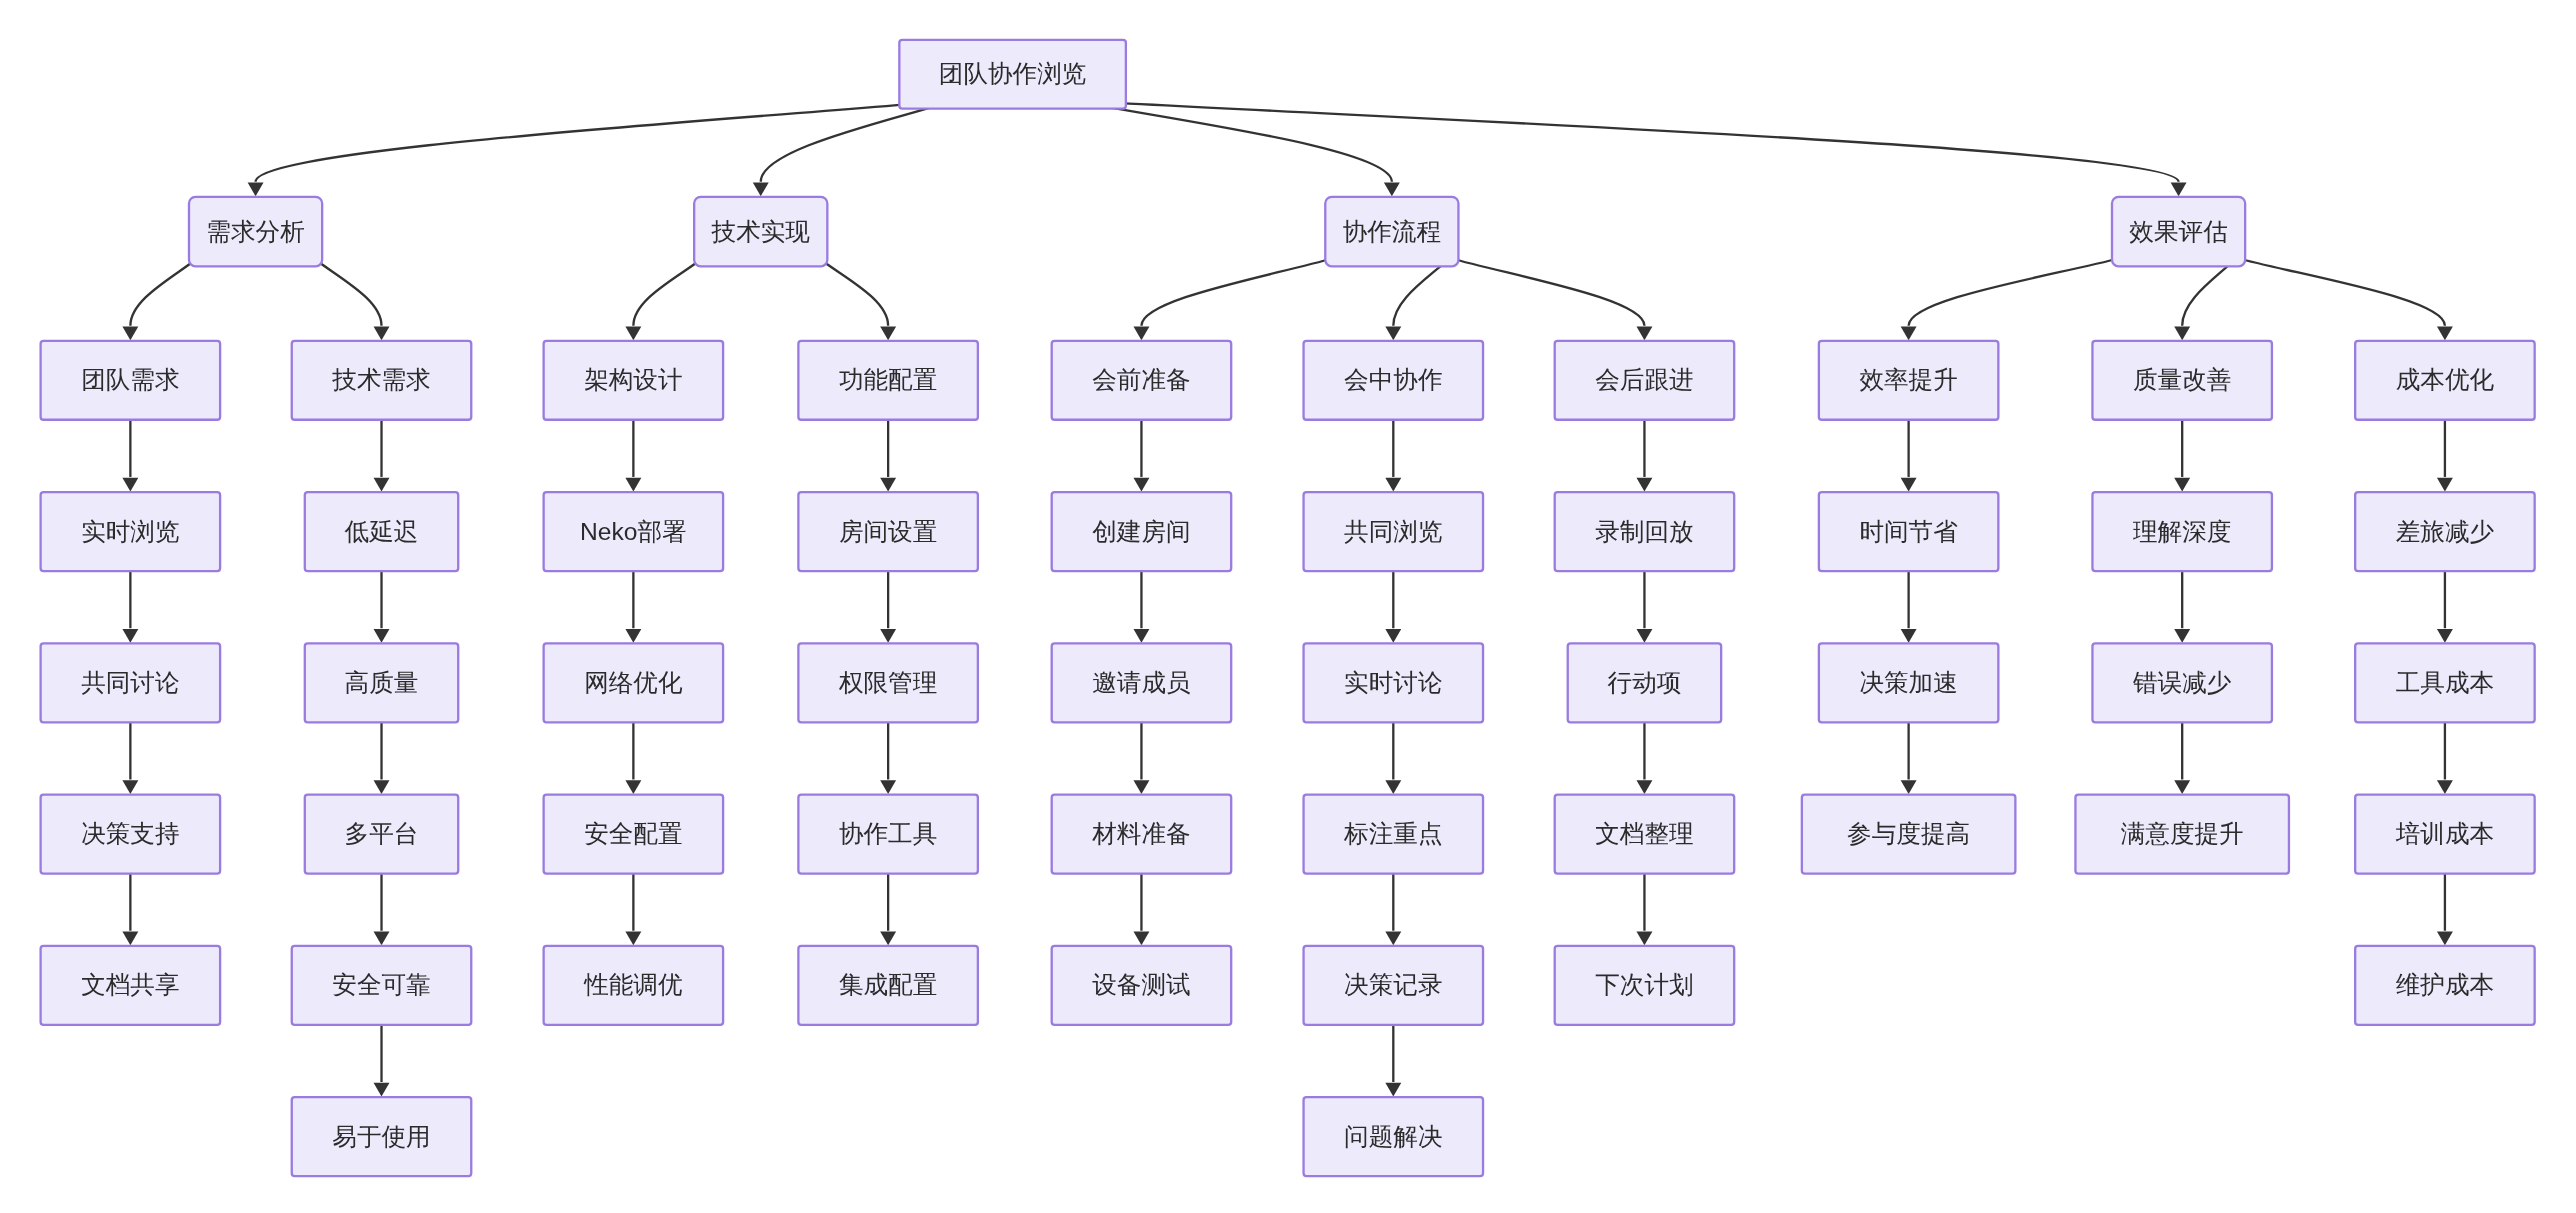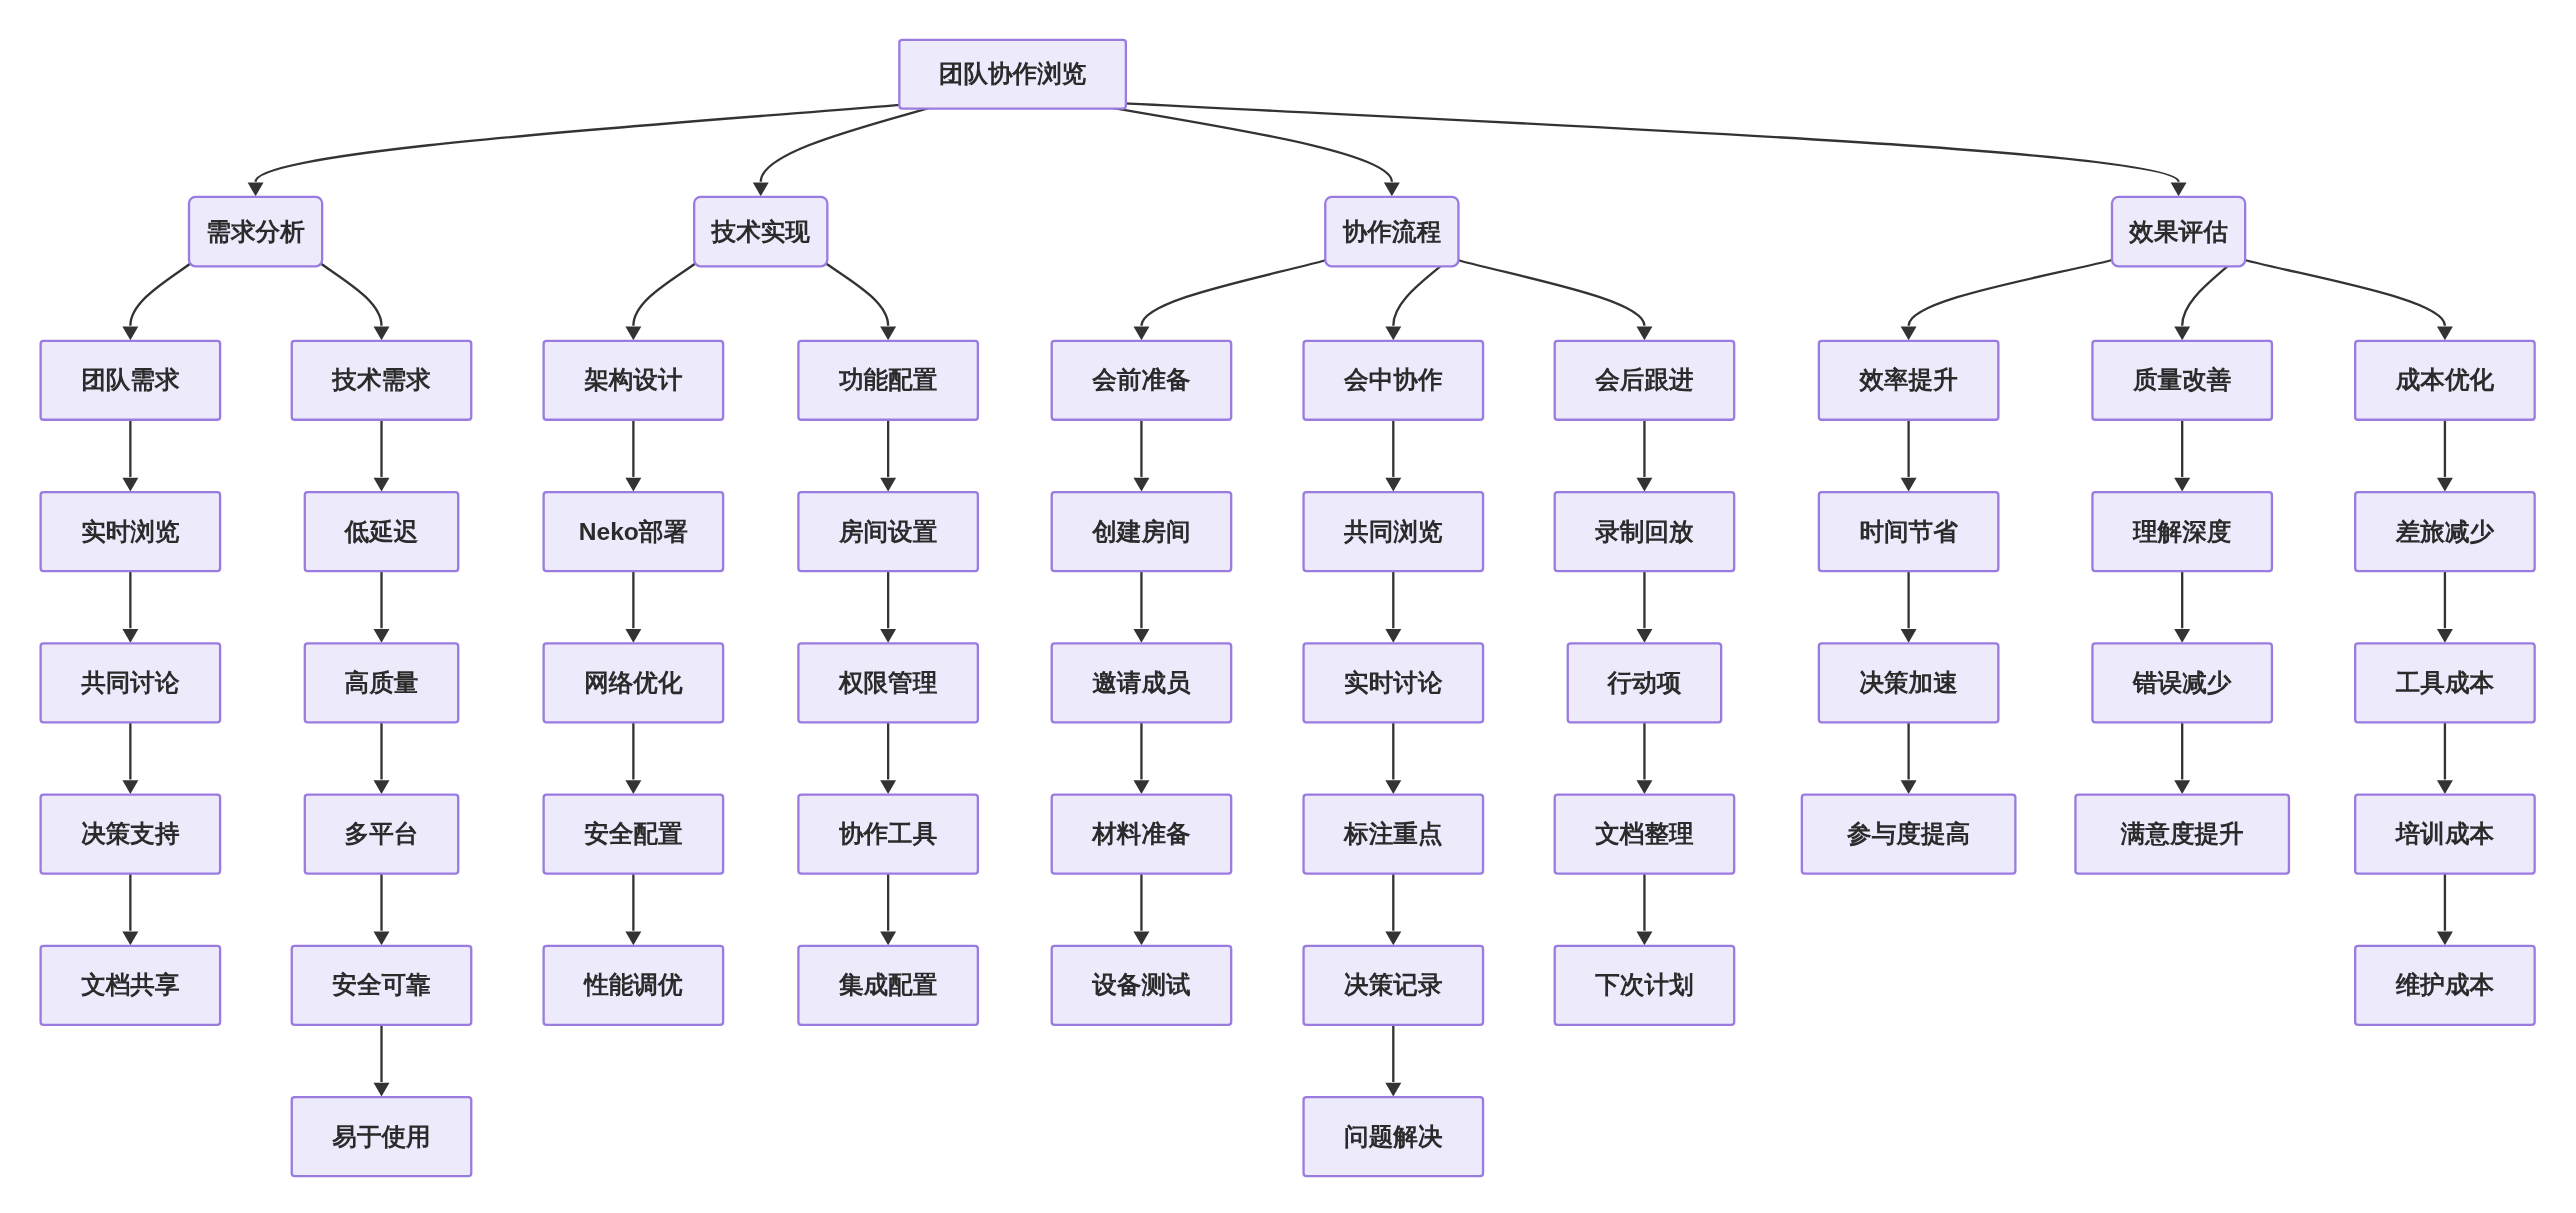--- a/index.html
+++ b/index.html
@@ -1,20 +1,20 @@
 <!DOCTYPE html>
 <html style="font-size:11.6px"><head>
 <meta charset="utf-8">
 <style>
   html,body{margin:0;padding:0;background:#ffffff;}
   body{
     font-family:"Liberation Sans","DejaVu Sans",sans-serif;
     width:2576px;height:1213px;overflow:hidden;
   }
-  #chart-root{position:relative;width:2576px;height:1213px;background:#ffffff;font-weight:bold;}
+  #chart-root{position:relative;width:2576px;height:1213px;background:#ffffff;}
   svg#flow{position:absolute;left:0;top:0;width:2576px;height:1213px;}
   .node-rect{
     fill:#ECEAFB;
     stroke:#9A7BE0;
     stroke-width:3.2;
   }
   .node-label{
     fill:#2B2B2B;
     font-family:"Liberation Sans","DejaVu Sans",sans-serif;
     font-size:34px;

